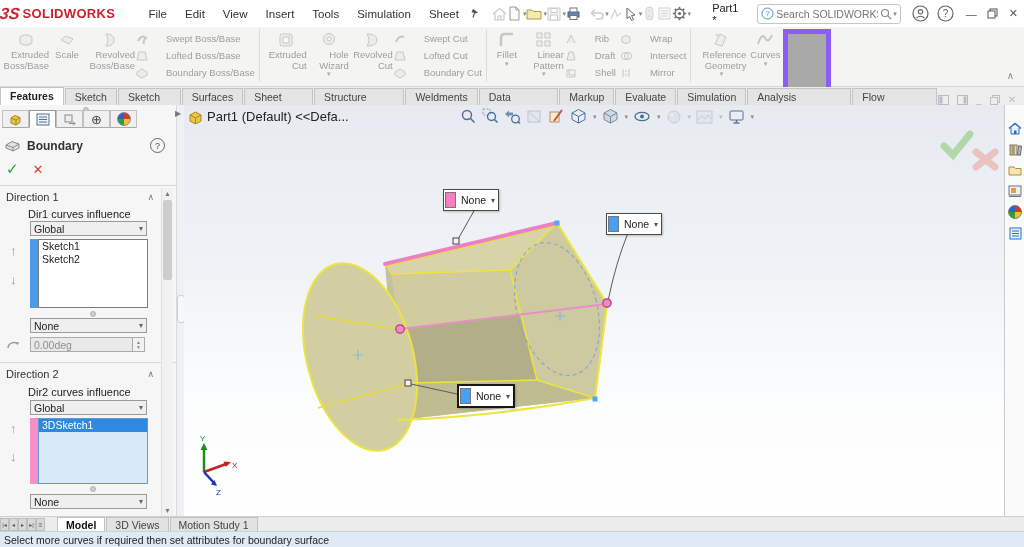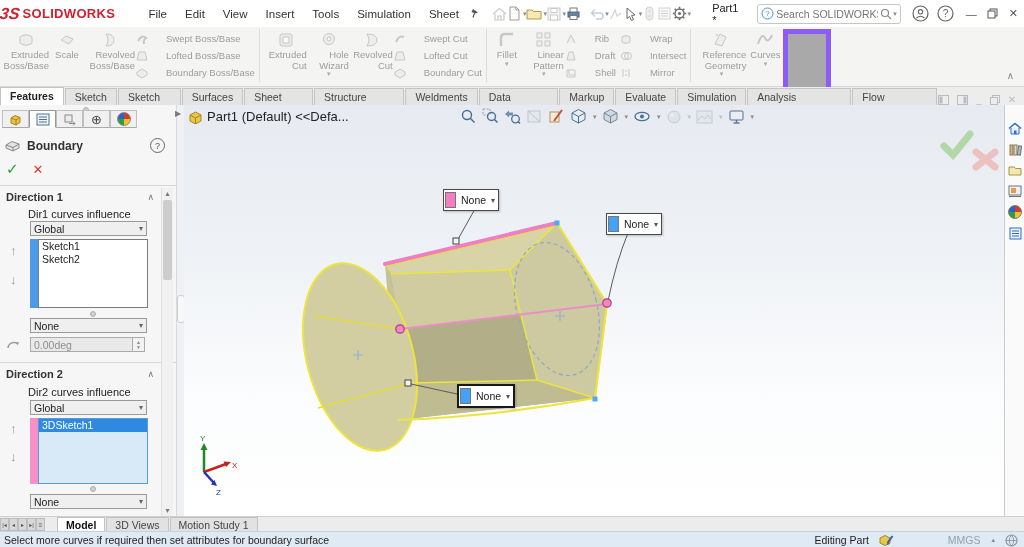--- a/index.html
+++ b/index.html
@@ -34,21 +34,21 @@
   #ribbon-collapse{position:absolute;right:10px;top:70px;color:#8a8a8a;font-size:10px;}
   
   #cmdtabs{left:0;top:87px;width:1024px;height:18px;background:#ededed;border-bottom:1px solid #d2d2d2;display:flex;align-items:flex-end;}
   .ctab{height:16px;line-height:16px;padding:0 9px;background:#e4e4e4;border:1px solid #c4c4c4;border-bottom:none;font-size:10.5px;color:#444;margin-right:1px;}
   .ctab.active{background:#fff;font-weight:bold;color:#222;height:17px;}
   .tabwin{margin-left:auto;display:flex;align-items:center;gap:8px;padding-right:8px;color:#b9bdc2;font-size:10px;}
   
   #panel{left:0;top:105px;width:176px;height:411px;background:#f6f6f6;}
   .ptab{width:27px;height:18px;display:inline-flex;align-items:center;justify-content:center;background:#f0f0f0;border:1px solid #c0c0c0;border-bottom-color:#a9a9a9;box-sizing:border-box;}
   .ptab.active{background:#fff;border-color:#999;border-bottom-color:#fff;}
-  .sechead{font-weight:bold;color:#333;font-size:11px;}
+  .sechead{font-weight:normal;color:#333;font-size:11px;}
   .chev{color:#777;font-size:9px;}
   .ddfield{position:absolute;height:15px;background:#efefef;border:1px solid #9a9a9a;display:flex;align-items:center;padding:0 3px;box-sizing:border-box;font-size:10.5px;color:#222;}
   .ddfield .caret2{margin-left:auto;font-size:8px;color:#666;}
   .plist{position:absolute;background:#fff;border:1px solid #7c7c7c;box-sizing:border-box;font-size:10.5px;color:#222;overflow:hidden;}
   .plist .lrow{padding:0 3px;height:13px;line-height:13px;white-space:nowrap;}
   .selbar{position:absolute;width:8px;}
   .arrbtn{position:absolute;color:#979797;font-weight:bold;font-size:13px;line-height:13px;}
   .rdot{position:absolute;width:4px;height:4px;border-radius:50%;background:#cfcfcf;border:1px solid #b0b0b0;}
   .sep{position:absolute;left:0;width:176px;height:1px;background:#d6d6d6;}
   .helpc{width:13px;height:13px;border:1px solid #666;border-radius:50%;display:inline-flex;align-items:center;justify-content:center;font-size:9px;color:#555;}
@@ -765,30 +765,15 @@
     <span class="navcell">▸|</span>
     <span class="navcell">≡</span>
     <span style="width:12px;"></span>
     <span class="btab active">Model</span>
     <span class="btab">3D Views</span>
     <span class="btab">Motion Study 1</span>
   </div>
 
   <div id="statusbar" class="abs">
     <span style="padding-left:4px;">Select more curves if required then set attributes for boundary surface</span>
-    <span class="right">
-      <span>Editing Part</span>
-      <svg width="15" height="13">
-          <path d="M1,4 l5,-2.5 5,2.5 v5 l-5,2.5 -5,-2.5 z" fill="#e8c84a" stroke="#a8861a"></path>
-          <line x1="13.5" y1="2" x2="8.5" y2="9" stroke="#2f5fa8" stroke-width="2"></line>
-          <path d="M8,11 l0.5,-2.5 2,1.5 z" fill="#2f5fa8"></path>
-        </svg>
-      <span style="width:34px;"></span>
-      <span class="units">MMGS</span>
-      <span class="caret">▴</span>
-      <svg width="13" height="13">
-          <circle cx="6.5" cy="6.5" r="5.5" fill="none" stroke="#8a949e" stroke-width="1.2"></circle>
-          <path d="M1,6.5 h11 M6.5,1 a8,8 0 0 1 0,11 M6.5,1 a8,8 0 0 0 0,11" fill="none" stroke="#8a949e" stroke-width="0.9"></path>
-        </svg>
-    </span>
   </div>
 
 </div>
 
 </body></html>

